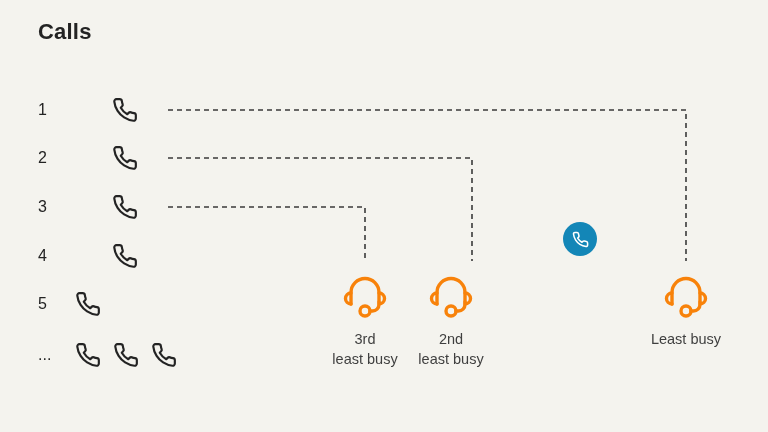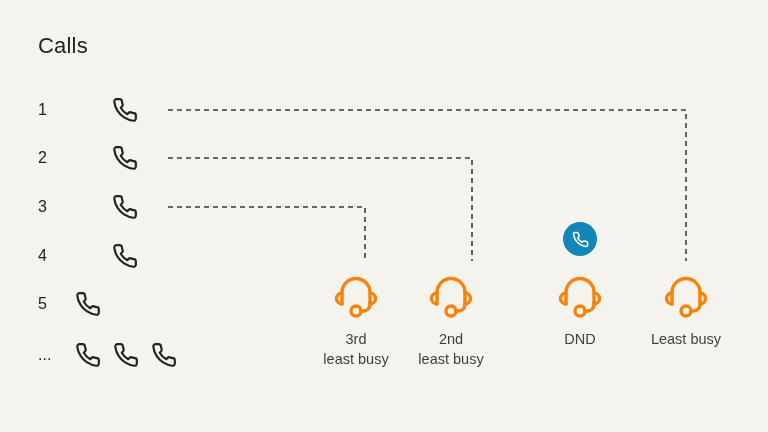--- a/index.html
+++ b/index.html
@@ -11,22 +11,22 @@
     --badge-blue:#1386b7;
     --badge-glyph:#ffffff;
   }
   html,body{margin:0;padding:0;background:#e9e8e3;}
   .canvas{
     position:relative;width:768px;height:432px;overflow:hidden;
     background:var(--background);
     font-family:"Liberation Sans", sans-serif;
   }
   .title{
-    position:absolute;left:38px;top:33px;
-    font-size:22px;font-weight:400;color:var(--ink);letter-spacing:.2px;
+    position:absolute;left:38px;top:19px;
+    font-size:22px;font-weight:700;color:var(--ink);letter-spacing:.2px;
   }
   .connectors{position:absolute;left:0;top:0;}
   .connectors path{
     fill:none;stroke:var(--connector);stroke-width:1.6;stroke-dasharray:5 4;
   }
   .row{position:absolute;left:0;height:28px;width:220px;}
   .row-label{
     position:absolute;left:38px;top:0;height:28px;line-height:28px;
     font-size:16px;color:var(--ink);
   }
@@ -121,21 +121,21 @@
   </svg>
 </div>
   </div>
 
   <div class="badge">
     <svg width="17" height="17" viewBox="0 0 24 24" stroke="currentColor" stroke-width="2.2" fill="none" stroke-linecap="round" stroke-linejoin="round">
       <path d="M22 16.92v3a2 2 0 0 1-2.18 2 19.79 19.79 0 0 1-8.63-3.07 19.5 19.5 0 0 1-6-6 19.79 19.79 0 0 1-3.07-8.67A2 2 0 0 1 4.11 2h3a2 2 0 0 1 2 1.72 12.84 12.84 0 0 0 .7 2.81 2 2 0 0 1-.45 2.11L8.09 9.91a16 16 0 0 0 6 6l1.27-1.27a2 2 0 0 1 2.11-.45 12.84 12.84 0 0 0 2.81.7A2 2 0 0 1 22 16.92z"></path>
     </svg>
   </div>
 
-  <div class="agent" style="left:296px">
+  <div class="agent" style="left:305px">
     <span>
   <svg class="headset-icon" width="50" height="48" viewBox="0 0 50 48" stroke="currentColor" stroke-width="3.4" fill="none" stroke-linecap="round" stroke-linejoin="round">
     <path d="M11 32 V20.5 a14 14 0 0 1 28 0 V30"></path>
     <path d="M11 21 a5.5 5.5 0 0 0 0 11"></path>
     <path d="M39 21 a5.5 5.5 0 0 1 0 11"></path>
     <path d="M39 30 v2.5 a6.5 6.5 0 0 1 -6.5 6.5 h-2.6"></path>
     <circle cx="25" cy="39" r="5"></circle>
   </svg>
 </span>
     <div class="agent-label">
@@ -151,35 +151,20 @@
     <path d="M39 21 a5.5 5.5 0 0 1 0 11"></path>
     <path d="M39 30 v2.5 a6.5 6.5 0 0 1 -6.5 6.5 h-2.6"></path>
     <circle cx="25" cy="39" r="5"></circle>
   </svg>
 </span>
     <div class="agent-label">
       <div>2nd</div>
       <div>least busy</div>
     </div>
   </div>
-  <div class="agent" style="left:520px">
-    <span>
-  <svg class="headset-icon" width="50" height="48" viewBox="0 0 50 48" stroke="currentColor" stroke-width="3.4" fill="none" stroke-linecap="round" stroke-linejoin="round">
-    <path d="M11 32 V20.5 a14 14 0 0 1 28 0 V30"></path>
-    <path d="M11 21 a5.5 5.5 0 0 0 0 11"></path>
-    <path d="M39 21 a5.5 5.5 0 0 1 0 11"></path>
-    <path d="M39 30 v2.5 a6.5 6.5 0 0 1 -6.5 6.5 h-2.6"></path>
-    <circle cx="25" cy="39" r="5"></circle>
-  </svg>
-</span>
-    <div class="agent-label">
-      <div>DND</div>
-      <div></div>
-    </div>
-  </div>
   <div class="agent" style="left:626px">
     <span>
   <svg class="headset-icon" width="50" height="48" viewBox="0 0 50 48" stroke="currentColor" stroke-width="3.4" fill="none" stroke-linecap="round" stroke-linejoin="round">
     <path d="M11 32 V20.5 a14 14 0 0 1 28 0 V30"></path>
     <path d="M11 21 a5.5 5.5 0 0 0 0 11"></path>
     <path d="M39 21 a5.5 5.5 0 0 1 0 11"></path>
     <path d="M39 30 v2.5 a6.5 6.5 0 0 1 -6.5 6.5 h-2.6"></path>
     <circle cx="25" cy="39" r="5"></circle>
   </svg>
 </span>

